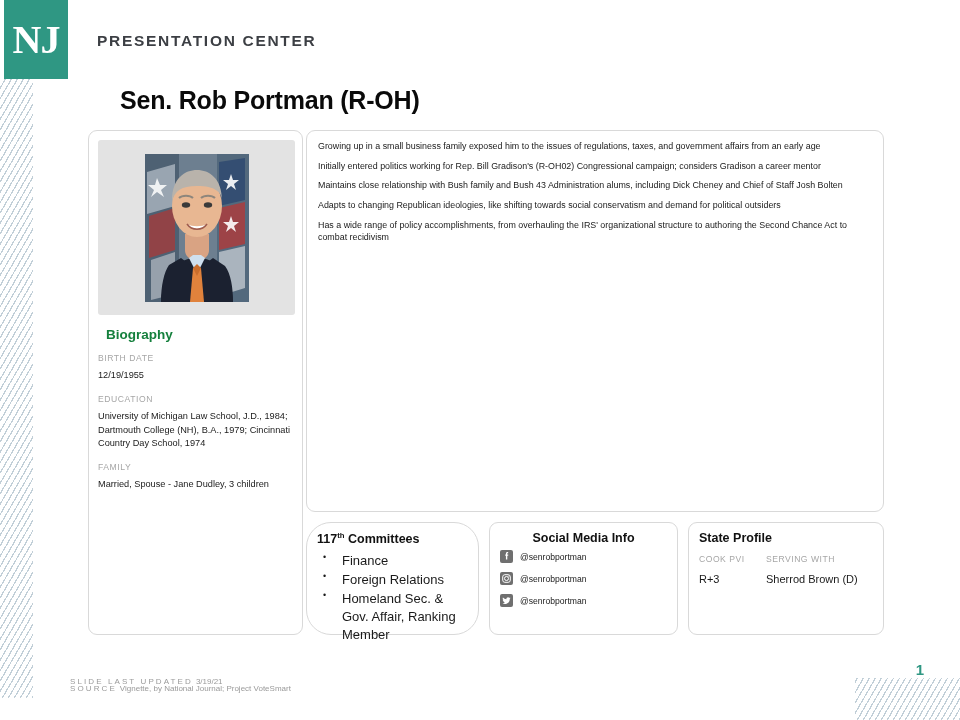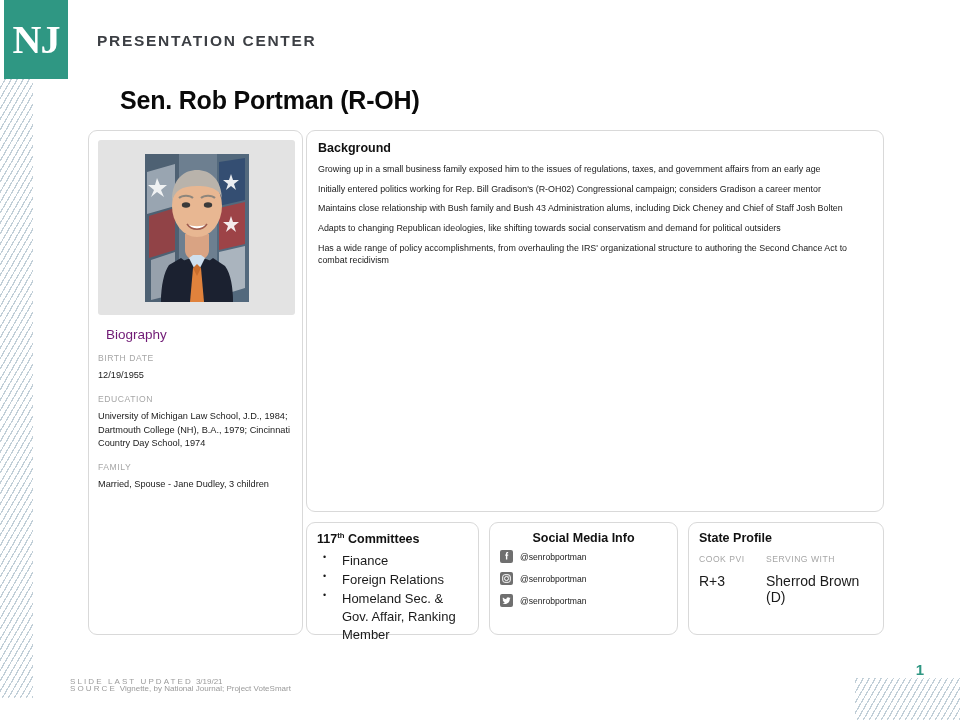--- a/index.html
+++ b/index.html
@@ -109,21 +109,21 @@
     justify-content: center;
   }
   .photo {
     width: 104px;
     height: 148px;
     position: relative;
     overflow: hidden;
     background: #5b6e80;
   }
   .bio-body { position: absolute; left: 9px; top: 196px; right: 9px; }
-  .bio-h { font-size: 13.5px; font-weight: normal; color: #701a75; margin-bottom: 11px; padding-left: 8px; }
+  .bio-h { font-size: 13.5px; font-weight: bold; color: #15803d; margin-bottom: 11px; padding-left: 8px; }
   .field-label {
     font-size: 8.6px;
     color: #a6a6a6;
     letter-spacing: .55px;
     margin-bottom: 6px;
   }
   .field-value {
     font-size: 9.2px;
     color: #1a1a1a;
     line-height: 1.45;
@@ -135,21 +135,21 @@
   #background-card .card-title { margin: 1px 0 8px 0; }
   .bg-para {
     font-size: 8.9px;
     color: #1a1a1a;
     line-height: 1.42;
     margin-bottom: 7px;
   }
   .bg-para.gap { margin-bottom: 22px; }
 
   
-  #committees-card { left: 306px; top: 522px; width: 173px; height: 113px; padding: 8px 10px; }
+  #committees-card { left: 306px; top: 522px; width: 173px; height: 113px; padding: 8px 10px; border-radius: 25px; }
   #social-card     { left: 489px; top: 522px; width: 189px; height: 113px; padding: 8px 10px; }
   #state-card      { left: 688px; top: 522px; width: 196px; height: 113px; padding: 8px 10px; }
 
   .bullets { list-style: none; margin: 6px 0 0 0; padding: 0; }
   .bullets li {
     font-size: 13px;
     color: #1a1a1a;
     line-height: 1.38;
     padding-left: 25px;
     position: relative;
@@ -187,21 +187,21 @@
 
   .state-grid { display: flex; margin-top: 9px; }
   .state-col-1 { width: 67px; }
   .state-col-2 { flex: 1; }
   .state-label {
     font-size: 8.6px;
     color: #a6a6a6;
     letter-spacing: .5px;
     margin-bottom: 9px;
   }
-  .state-value { font-size: 14px; color: #1a1a1a; }
+  .state-value { font-size: 11px; color: #1a1a1a; }
 
   
   .footer { position: absolute; left: 70px; }
   #footer-source { top: 650px; margin-top: 27px; }
   #footer-updated { top: 670px; }
   .foot-key {
     font-size: 8px;
     color: #9a9a9a;
     letter-spacing: 2.1px;
   }
@@ -273,21 +273,20 @@
 
     <div class="field-label">EDUCATION</div>
     <div class="field-value">University of Michigan Law School, J.D., 1984; Dartmouth College (NH), B.A., 1979; Cincinnati Country Day School, 1974</div>
 
     <div class="field-label">FAMILY</div>
     <div class="field-value">Married, Spouse - Jane Dudley, 3 children</div>
   </div>
 </div>
 
 <div class="card" id="background-card">
-  <div class="card-title">Background</div>
   <div class="bg-para">Growing up in a small business family exposed him to the issues of regulations, taxes, and government affairs from an early age</div>
   <div class="bg-para">Initially entered politics working for Rep. Bill Gradison's (R-OH02) Congressional campaign; considers Gradison a career mentor</div>
   <div class="bg-para">Maintains close relationship with Bush family and Bush 43 Administration alums, including Dick Cheney and Chief of Staff Josh Bolten</div>
   <div class="bg-para">Adapts to changing Republican ideologies, like shifting towards social conservatism and demand for political outsiders</div>
   <div class="bg-para">Has a wide range of policy accomplishments, from overhauling the IRS' organizational structure to authoring the Second Chance Act to combat recidivism</div>
 </div>
 
 <div class="card" id="committees-card">
   <div class="card-title">
     <span>117</span><sup>th</sup><span> Committees</span>

